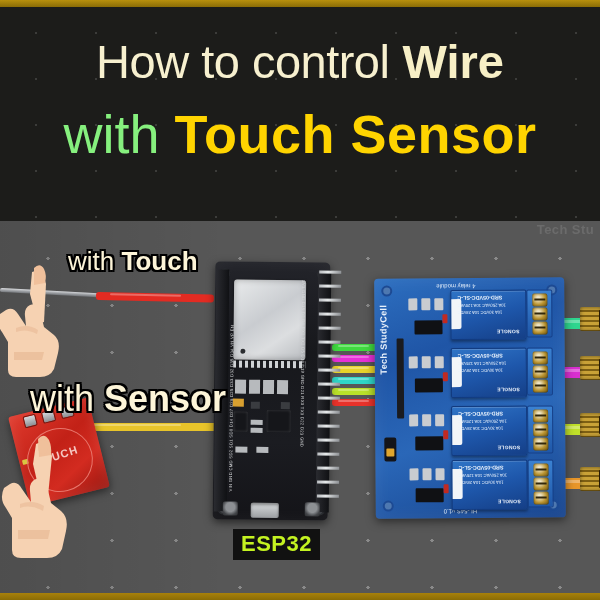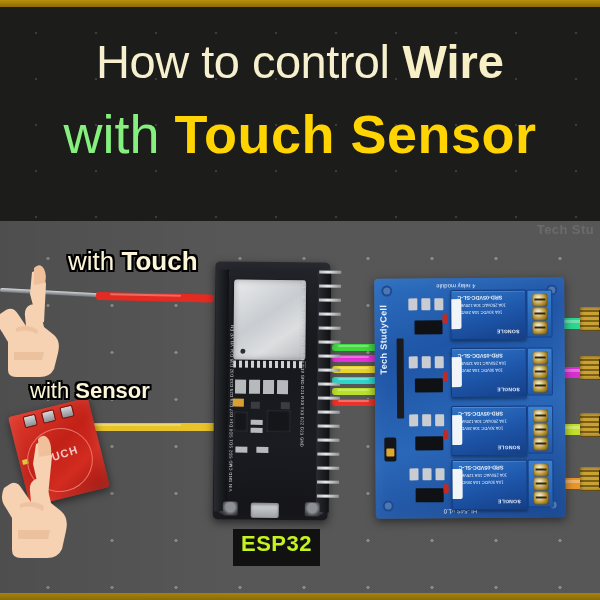--- a/index.html
+++ b/index.html
@@ -74,27 +74,27 @@
     font-weight:700;color:#fdf5d8;
     text-shadow:
       -2px -2px 0 #000, 2px -2px 0 #000,
       -2px  2px 0 #000, 2px  2px 0 #000,
        0px  2px 0 #000, 0px -2px 0 #000,
        2px  0px 0 #000,-2px  0px 0 #000;
     white-space:nowrap;
   }
   .callout .thin{font-weight:400;}
   #callout-wire{left:68px;top:246px;font-size:26px;}
-  #callout-sensor{left:30px;top:378px;font-size:22px;}
+  #callout-sensor{left:30px;top:378px;font-size:36px;}
 
   .chip-label{
     position:absolute;z-index:46;
     background:#111;color:#c4f321;
     font-weight:700;font-size:22px;
-    padding:2px 8px 9px 8px;
+    padding:2px 8px 3px 8px;
     letter-spacing:.5px;
   }
   #label-esp32{left:233px;top:529px;}
 
   
   .esp32{
     position:absolute;left:205px;top:262px;width:135px;height:258px;
     z-index:30;
     transform:rotate(0.6deg);
   }

